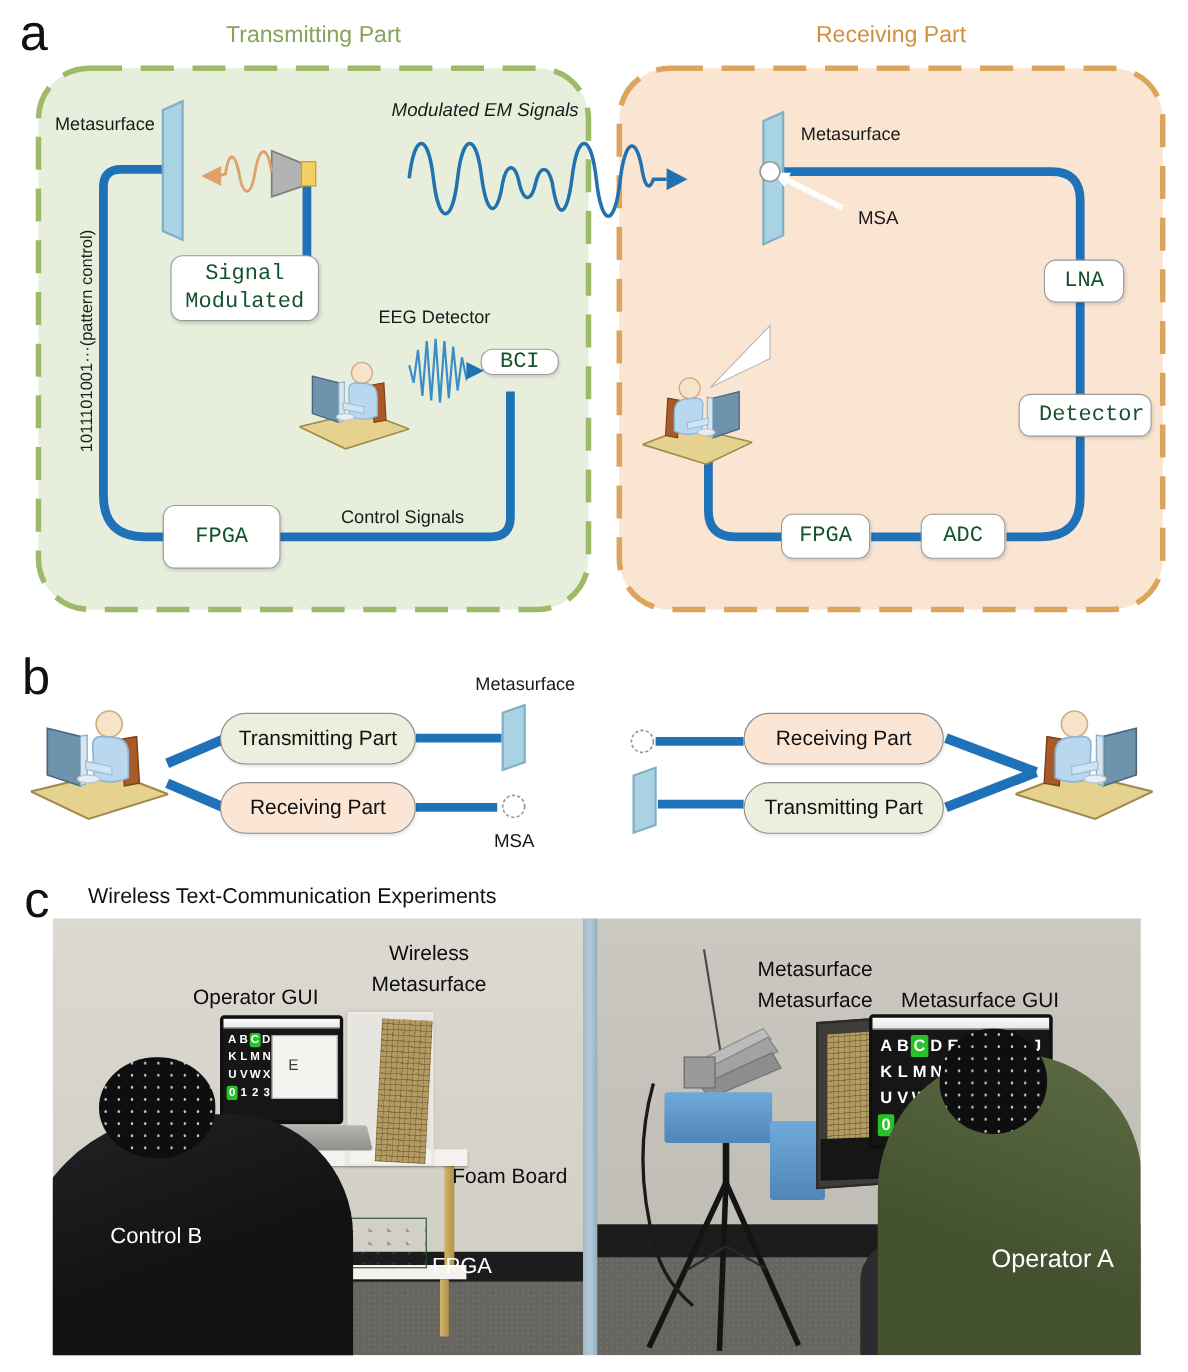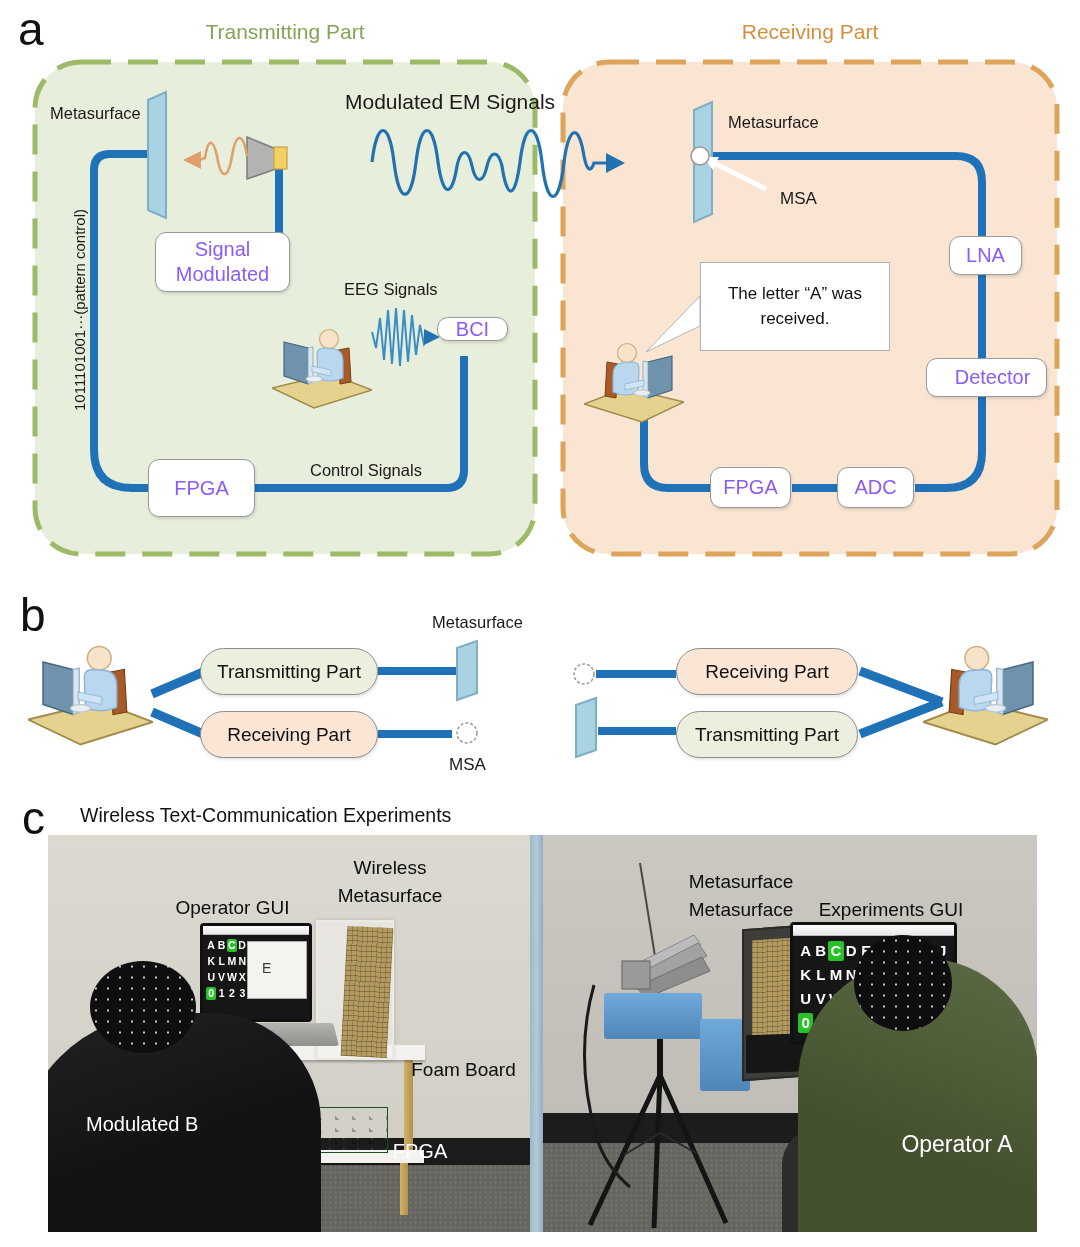--- a/index.html
+++ b/index.html
@@ -8,21 +8,21 @@
   #fig { position:relative; width:1080px; height:1247px; background:#fff; overflow:hidden; }
   .abs { position:absolute; }
   .panel-letter { font-size:46px; font-weight:500; color:#111; line-height:1; }
   svg { display:block; }
 
   
   .part-title { font-size:21px; font-weight:500; text-align:center; }
   .lbl { font-size:16.5px; color:#1a1a1a; white-space:nowrap; }
   .wbox { background:#fff; border:1.6px solid #9a9a9a; border-radius:11px;
           display:flex; flex-direction:column; align-items:center; justify-content:center;
-          font-size:20px; color:#8b5cf6; box-shadow:1px 2px 3px rgba(0,0,0,.12); text-align:center; line-height:1.25;}
+          font-size:20px; color:#14532d; box-shadow:1px 2px 3px rgba(0,0,0,.12); text-align:center; line-height:1.25;font-family:Liberation Mono, monospace;}
   .vtext { font-size:15px; color:#1a1a1a; text-align:center; transform:rotate(-90deg); white-space:nowrap; }
   .bubble { background:#fff; border:1.2px solid #b0b0b0; font-size:17px; line-height:1.45;
             display:flex; flex-direction:column; align-items:center; justify-content:center; }
 
   
   .pill { border:1.2px solid #8d8d8d; border-radius:24px; display:flex; align-items:center; justify-content:center;
           font-size:19px; color:#111; box-shadow:1px 2px 3px rgba(0,0,0,.10);}
   .pill.green { background:#eaf0dd; }
   .pill.orange { background:#fbe6d5; }
 
@@ -135,43 +135,39 @@
       <line x1="766" y1="189" x2="714" y2="163" stroke="#ffffff" stroke-width="5"></line>
       <polygon points="703,157 719,157 713,170" fill="#ffffff"></polygon>
       <circle cx="700" cy="156" r="9" fill="#ffffff" stroke="#9a9a9a" stroke-width="1.5"></circle>
     </svg>
 
     <div class="abs panel-letter" style="left:18px;top:6px;">a</div>
     <div class="abs part-title" style="left:135px;top:20px;width:300px;color:#86a456;">Transmitting Part</div>
     <div class="abs part-title" style="left:660px;top:20px;width:300px;color:#d2903d;">Receiving Part</div>
 
     <div class="abs lbl" style="left:50px;top:104px;">Metasurface</div>
-    <div class="abs lbl" style="left:345px;top:90px;font-size:21px;">Modulated EM Signals</div>
-    <div class="abs lbl" style="left:344px;top:280px;">EEG Signals</div>
+    <div class="abs lbl" style="left:356px;top:90px;font-size:17px;font-style:italic;">Modulated EM Signals</div>
+    <div class="abs lbl" style="left:344px;top:280px;">EEG Detector</div>
     <div class="abs lbl" style="left:310px;top:461px;">Control Signals</div>
     <div class="abs vtext" style="left:-70px;top:301px;width:300px;height:18px;">1011101001···(pattern control)</div>
 
     <div class="abs wbox" style="left:155px;top:232px;width:135px;height:60px;">
       <span>Signal</span>
       <span>Modulated</span>
     </div>
     <div class="abs wbox" style="left:437px;top:317px;width:71px;height:24px;">
         <span>BCI</span>
       </div>
     <div class="abs wbox" style="left:148px;top:459px;width:107px;height:58px;">
         <span>FPGA</span>
       </div>
 
     <div class="abs lbl" style="left:728px;top:113px;">Metasurface</div>
     <div class="abs lbl" style="left:780px;top:189px;font-size:17px;">MSA</div>
 
-    <div class="abs bubble" style="left:700px;top:262px;width:190px;height:89px;">
-      <span>The letter “A” was</span>
-      <span>received.</span>
-    </div>
 
     <div class="abs wbox" style="left:949px;top:236px;width:73px;height:39px;">
         <span>LNA</span>
       </div>
     <div class="abs wbox" style="left:926px;top:358px;width:121px;height:39px;padding-left:12px;">
         <span>Detector</span>
       </div>
     <div class="abs wbox" style="left:837px;top:467px;width:77px;height:41px;">
         <span>ADC</span>
       </div>
@@ -289,21 +285,21 @@
 
         <div class="abs chairgray" style="left:-15px;top:268px;width:175px;height:129px;"></div>
         <div class="abs jacket-b" style="left:-32px;top:178px;width:305px;height:219px;"></div>
         <div class="abs cap" style="left:42px;top:126px;width:106px;height:92px;"></div>
 
         <div class="abs photo-lbl" style="left:112px;top:62px;width:145px;">Operator GUI</div>
         <div class="abs photo-lbl" style="left:272px;top:22px;width:140px;">Wireless</div>
         <div class="abs photo-lbl" style="left:272px;top:50px;width:140px;">Metasurface</div>
         <div class="abs photo-lbl" style="left:358px;top:224px;width:115px;">Foam Board</div>
         <div class="abs photo-lbl white" style="left:336px;top:305px;width:72px;font-size:20px;">FPGA</div>
-        <div class="abs photo-lbl white" style="left:38px;top:278px;width:112px;font-size:20px;">Modulated B</div>
+        <div class="abs photo-lbl white" style="left:38px;top:278px;width:112px;font-size:20px;">Control B</div>
       </div>
 
       <div class="abs scene-r" style="left:486px;top:0;width:503px;height:397px;overflow:hidden;">
         <div class="abs baseboard" style="left:0;top:278px;width:503px;height:34px;"></div>
         <div class="abs carpet" style="left:0;top:308px;width:503px;height:89px;"></div>
 
         <svg class="abs" style="left:0;top:0" width="503" height="397" viewBox="0 0 503 397">
 
           <line x1="126" y1="175" x2="126" y2="250" stroke="#141414" stroke-width="6"></line>
           <line x1="126" y1="240" x2="56" y2="390" stroke="#141414" stroke-width="5"></line>
@@ -380,21 +376,21 @@
         </div>
         <div class="abs" style="left:326px;top:209px;width:26px;height:15px;background:#1a1a1a;"></div>
         <div class="abs" style="left:310px;top:222px;width:56px;height:7px;background:#1a1a1a;border-radius:3px;"></div>
 
         <div class="abs chairmesh" style="left:248px;top:292px;width:255px;height:105px;"></div>
         <div class="abs jacket-a" style="left:264px;top:123px;width:240px;height:274px;"></div>
         <div class="abs cap" style="left:320px;top:100px;width:98px;height:96px;"></div>
 
         <div class="abs photo-lbl" style="left:122px;top:36px;width:170px;">Metasurface</div>
         <div class="abs photo-lbl" style="left:122px;top:64px;width:170px;">Metasurface</div>
-        <div class="abs photo-lbl" style="left:272px;top:64px;width:170px;">Experiments GUI</div>
+        <div class="abs photo-lbl" style="left:272px;top:64px;width:170px;">Metasurface GUI</div>
         <div class="abs photo-lbl white" style="left:358px;top:296px;width:130px;font-size:23px;">Operator A</div>
       </div>
 
       <div class="abs divider" style="left:482px;top:0;width:13px;height:397px;"></div>
     </div>
   </div>
 
 </div>
 
 </body></html>

